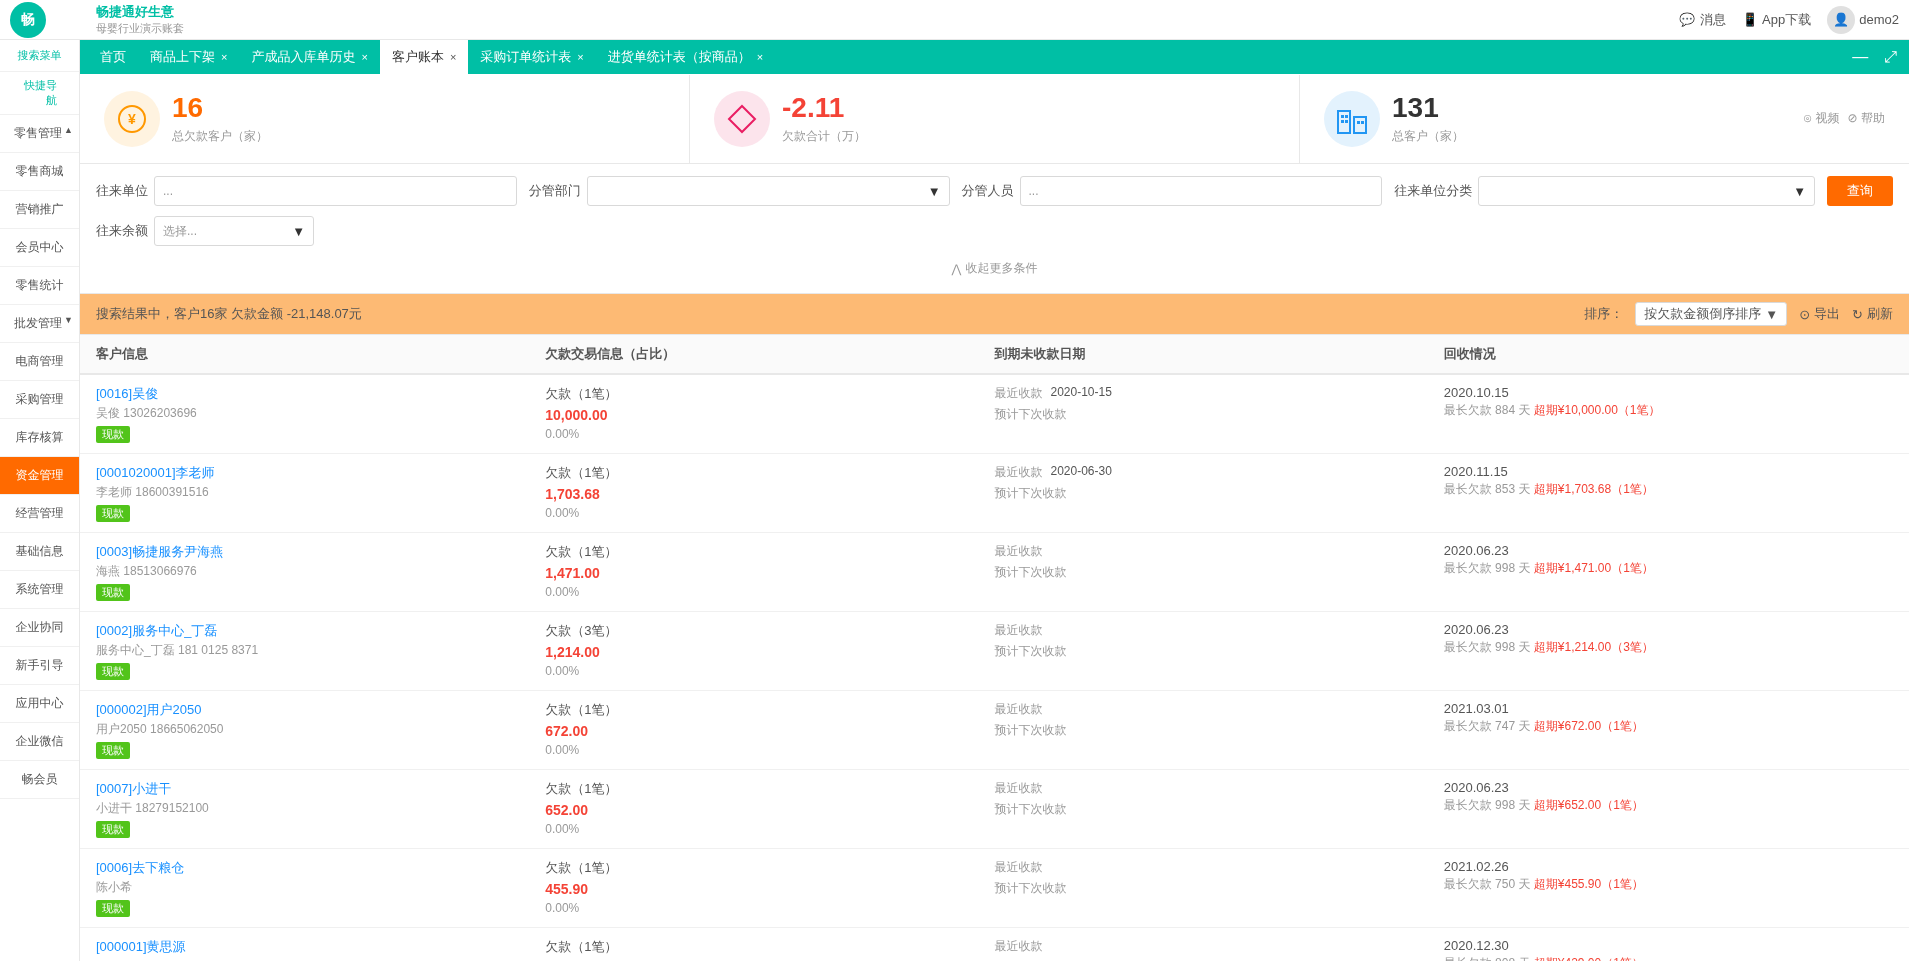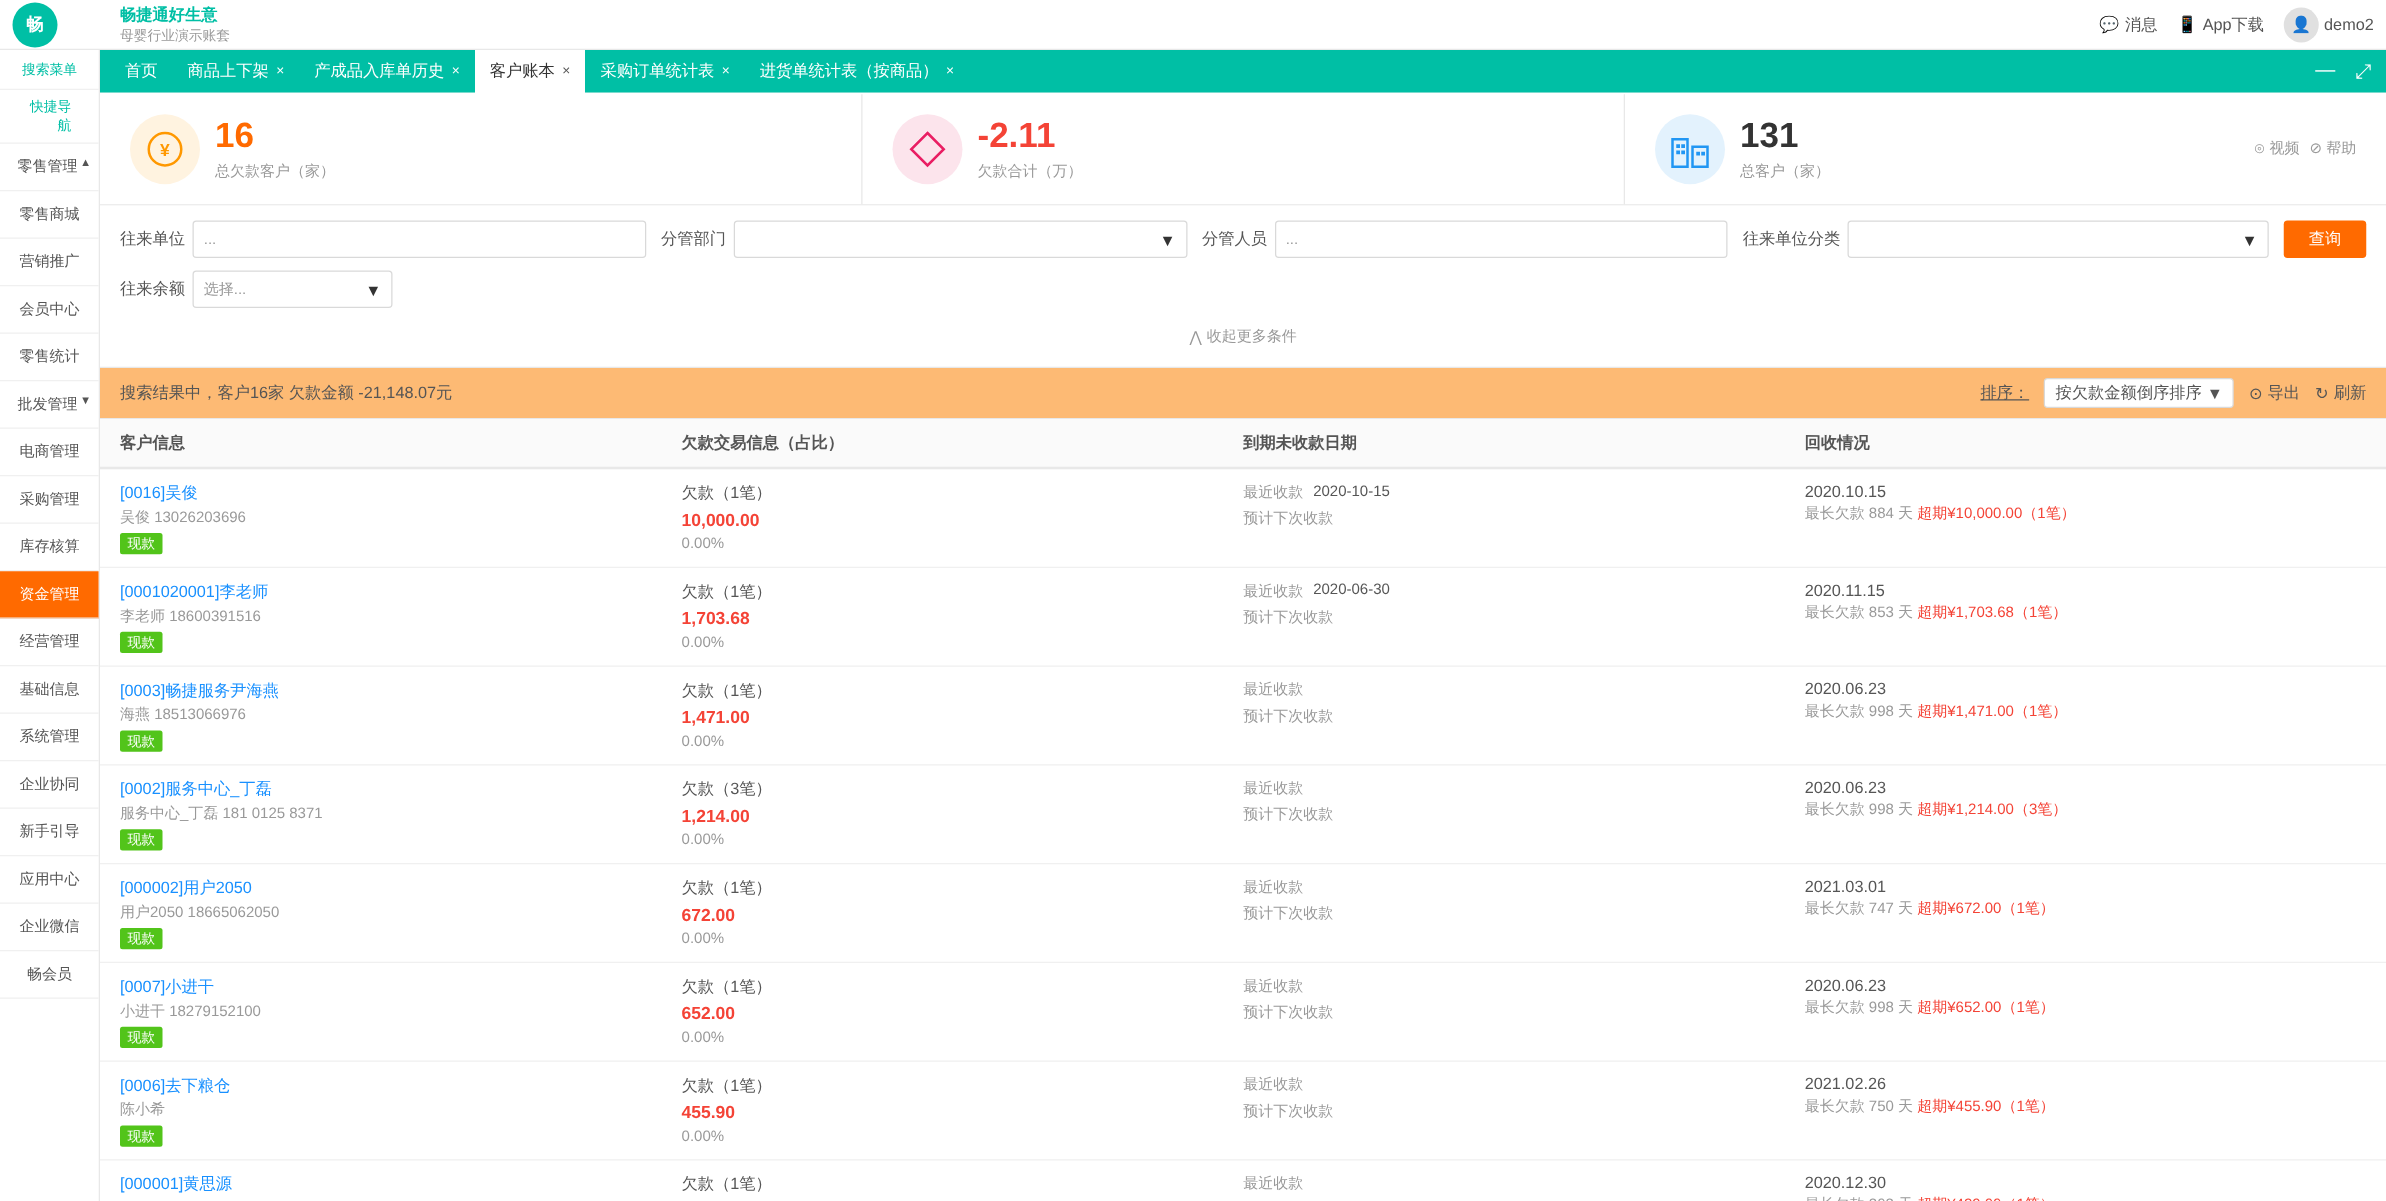--- a/index.html
+++ b/index.html
@@ -62,21 +62,21 @@
     .filter-input { flex: 1; height: 30px; border: 1px solid #d9d9d9; border-radius: 3px; padding: 0 8px; font-size: 13px; display: flex; align-items: center; justify-content: space-between; cursor: pointer; background: #fff; }
     .filter-input-text { color: #999; font-size: 12px; }
     .filter-select { flex: 1; height: 30px; border: 1px solid #d9d9d9; border-radius: 3px; padding: 0 8px; font-size: 13px; display: flex; align-items: center; justify-content: space-between; cursor: pointer; background: #fff; }
     .btn-query { background: #ff6a00; color: #fff; border: none; padding: 6px 20px; border-radius: 3px; cursor: pointer; font-size: 13px; height: 30px; }
     .collapse-btn { display: flex; align-items: center; justify-content: center; gap: 4px; color: #999; font-size: 12px; cursor: pointer; padding: 4px 0; }
 
     
     .result-info { display: flex; align-items: center; justify-content: space-between; padding: 8px 16px; background: #fdba74; border-bottom: 1px solid #e8e8e8; }
     .result-text { font-size: 13px; color: #555; }
     .result-actions { display: flex; align-items: center; gap: 12px; font-size: 13px; }
-    .sort-label { color: #555; text-decoration: underline; }
+    .sort-label { color: #555; }
     .sort-select { display: flex; align-items: center; gap: 4px; color: #555; cursor: pointer; border: 1px solid #d9d9d9; padding: 2px 8px; border-radius: 3px; background: #fff; }
     .action-btn { display: flex; align-items: center; gap: 4px; color: #555; cursor: pointer; }
 
     
     .data-table { width: 100%; background: #fff; }
     .table-header { display: grid; grid-template-columns: 2fr 2fr 2fr 2fr; padding: 10px 16px; border-bottom: 2px solid #e8e8e8; background: #fafafa; }
     .table-col-header { font-size: 13px; font-weight: bold; color: #555; }
     .table-row { display: grid; grid-template-columns: 2fr 2fr 2fr 2fr; padding: 10px 16px; border-bottom: 1px solid #f0f0f0; align-items: start; }
 
     .customer-name { color: #1890ff; font-size: 13px; cursor: pointer; }

